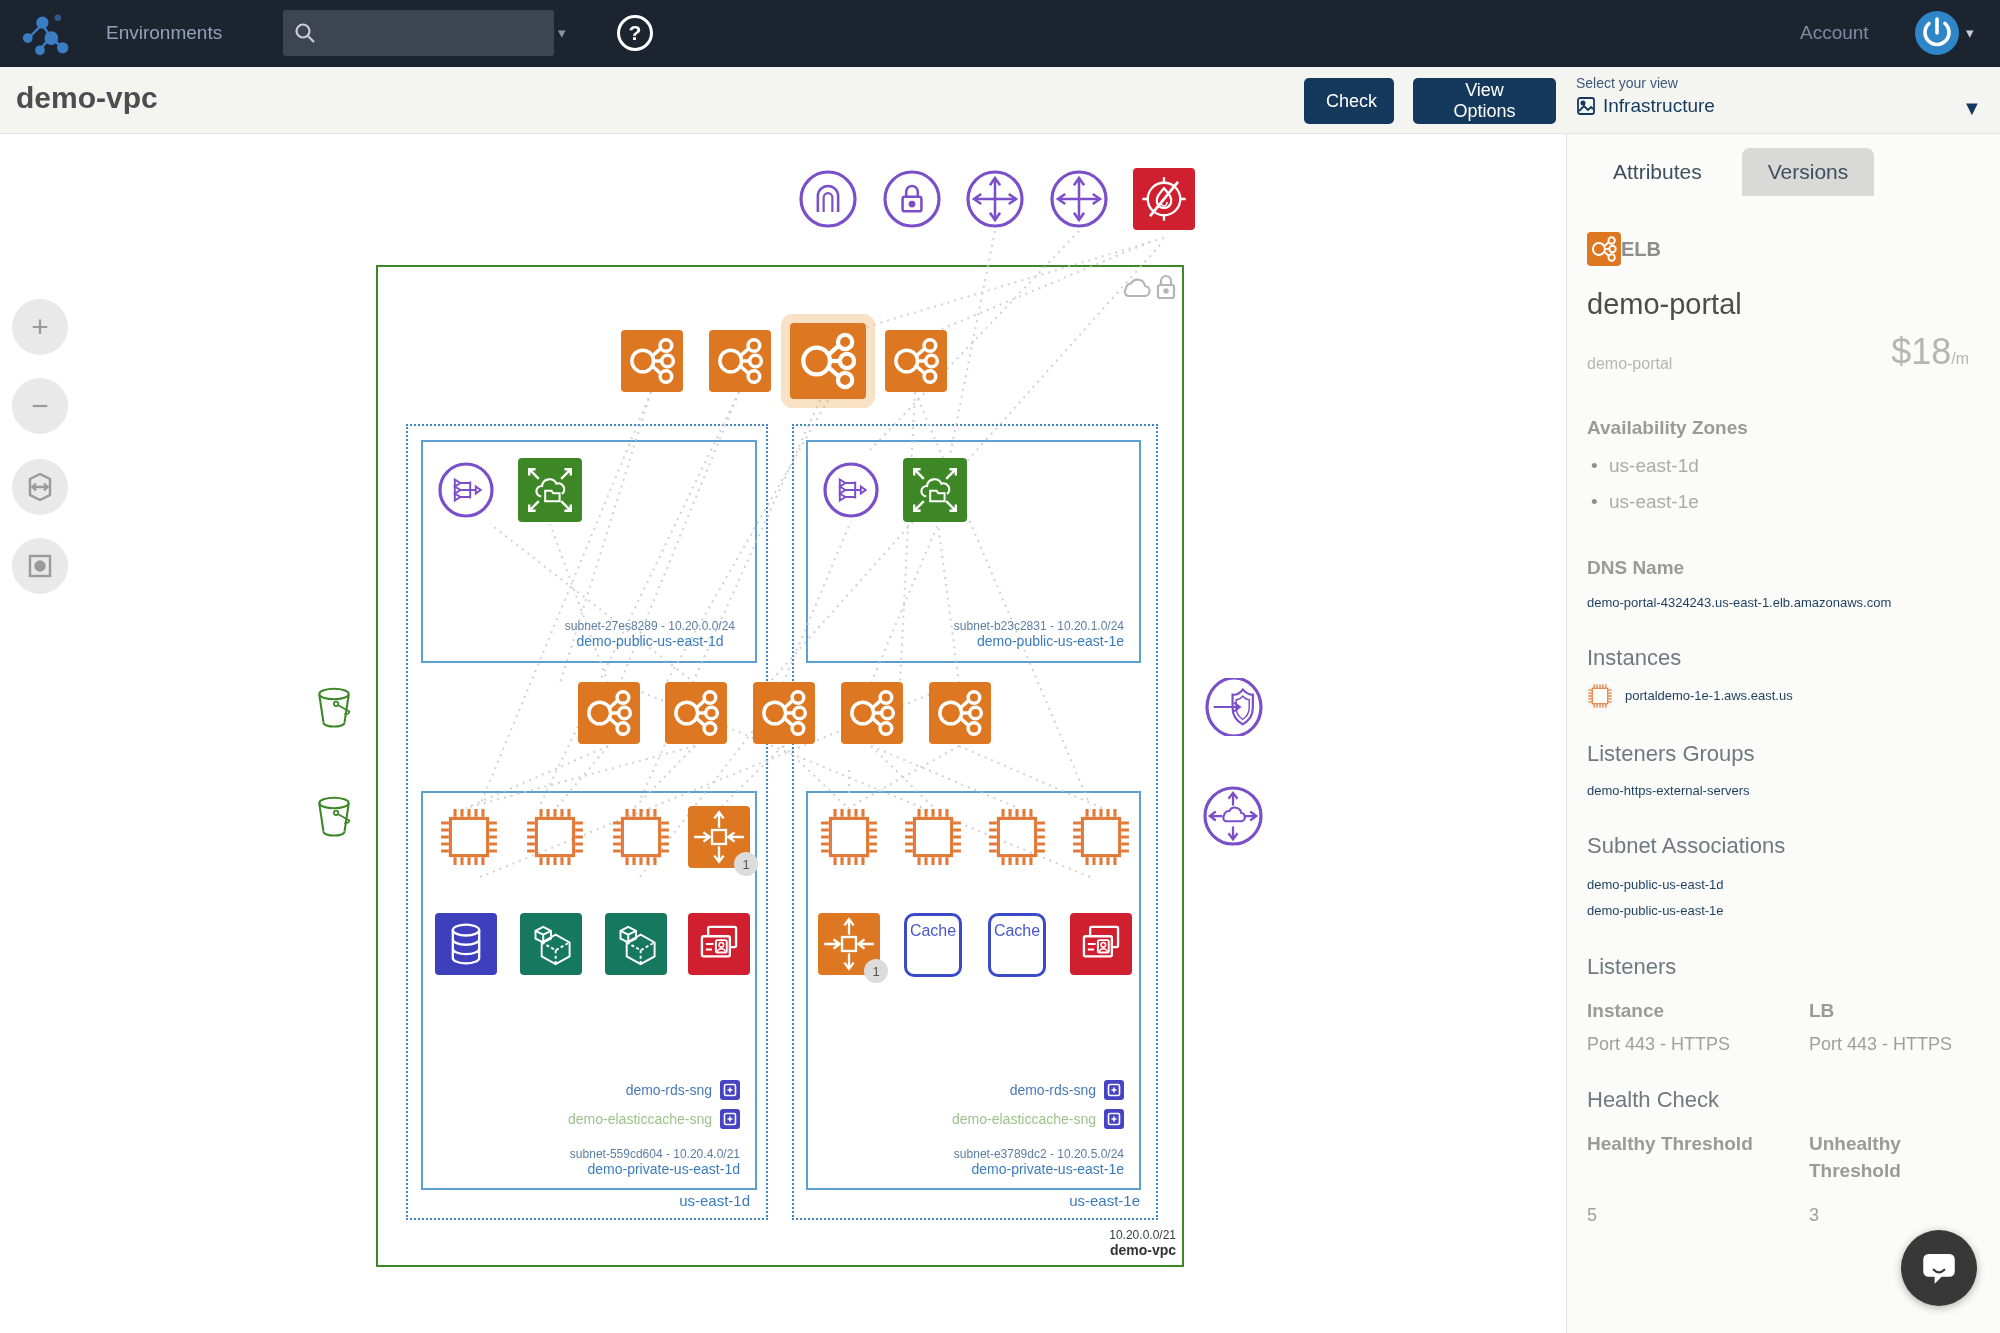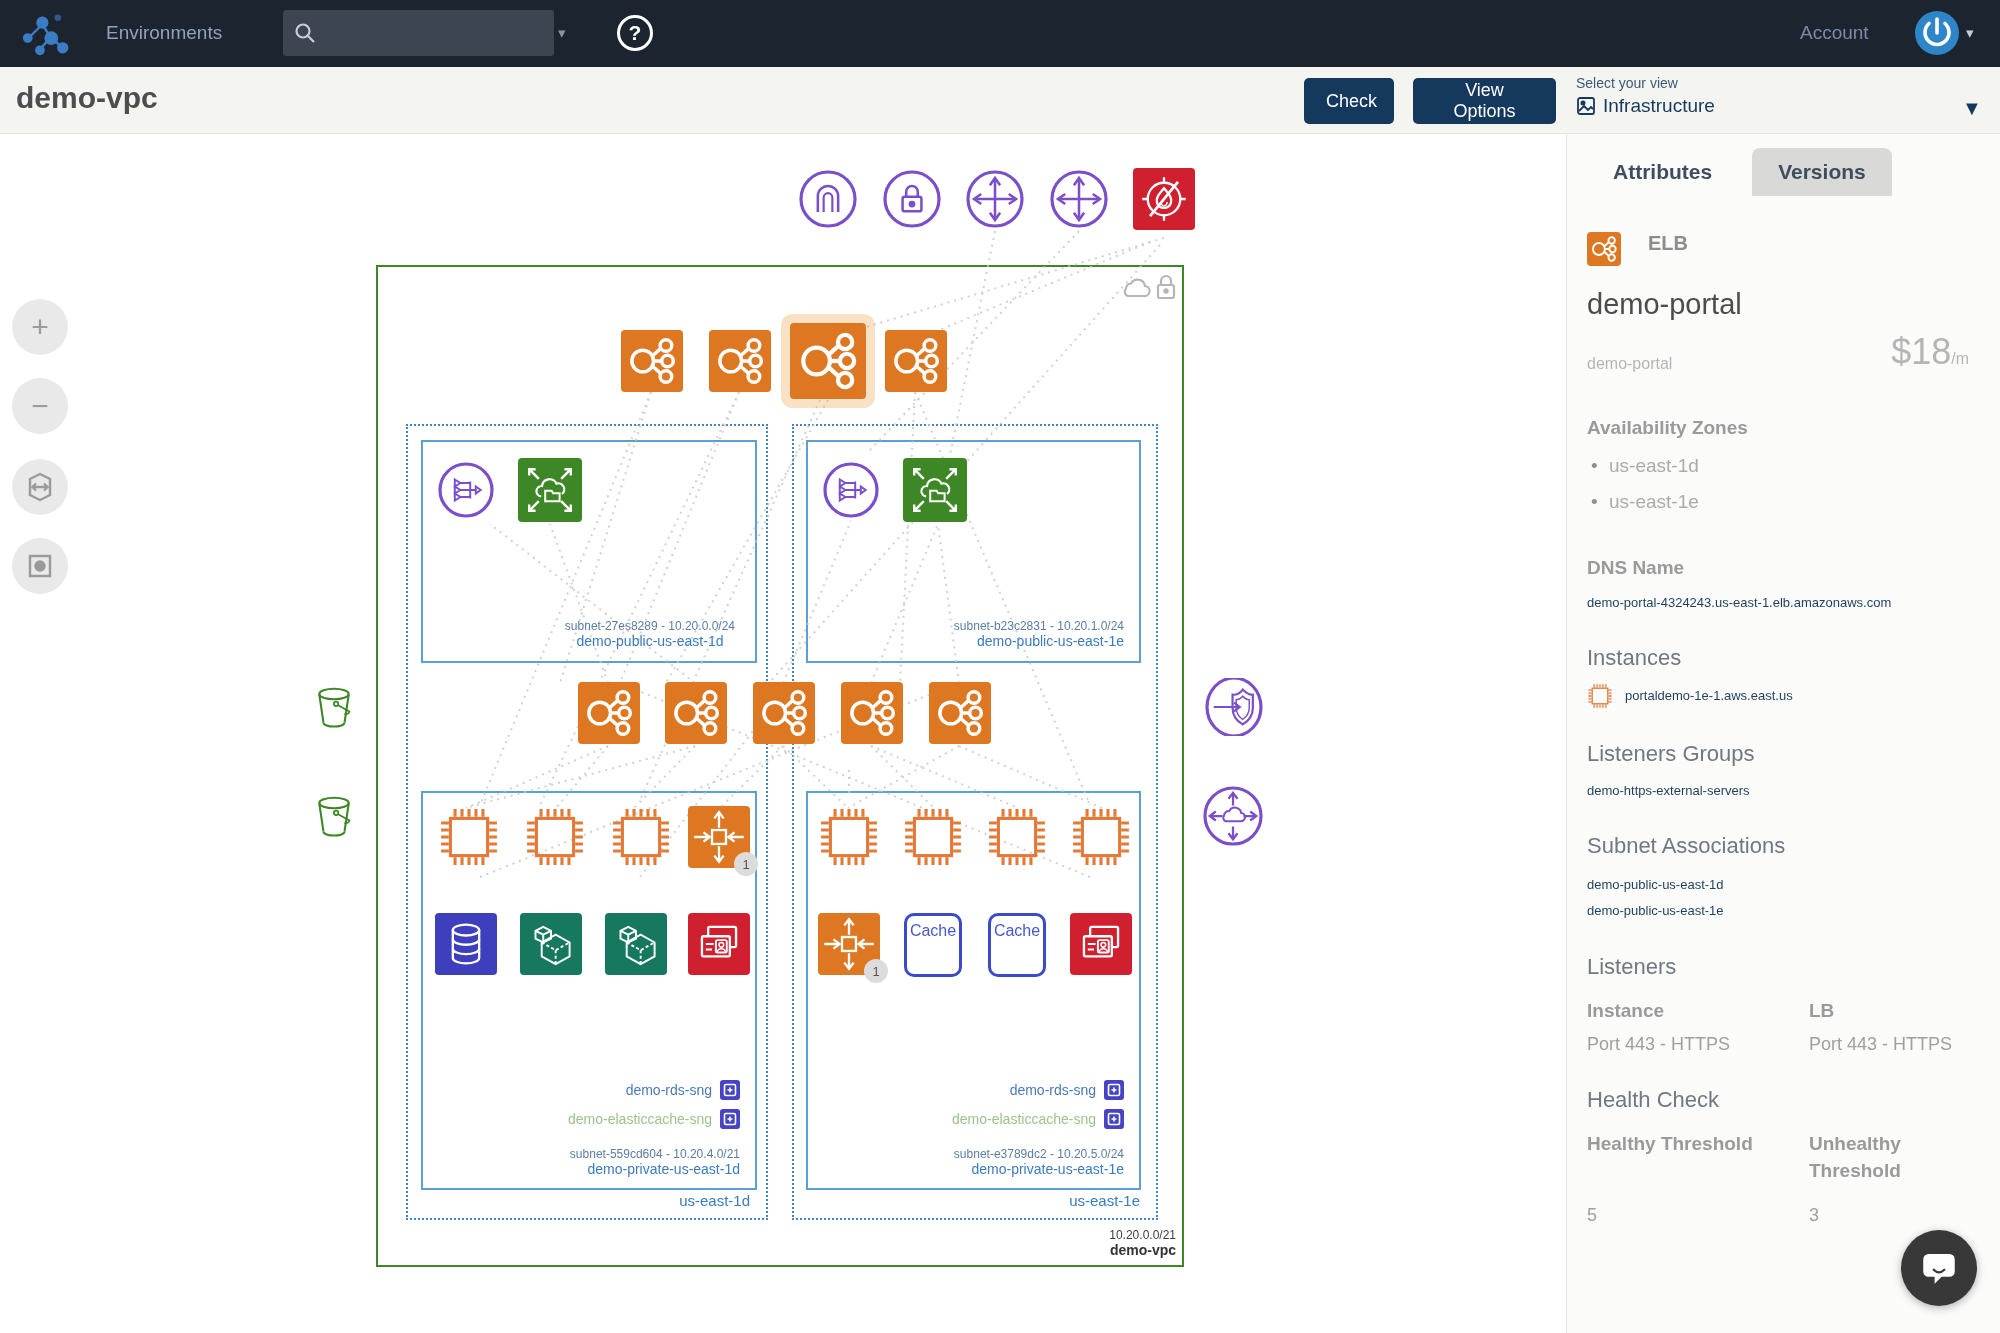--- a/index.html
+++ b/index.html
@@ -56,26 +56,26 @@
   .t-az { font-size:15px; color:#3b7bbf; }
   .t-cidr { font-size:12px; color:#3c4043; }
   .t-vpc { font-size:14px; color:#333; font-weight:bold; }
   .sng-row { display:flex; align-items:center; justify-content:flex-end; gap:8px; }
   .t-rds { font-size:14px; color:#4a7ab5; }
   .t-cache { font-size:14px; color:#9cc38a; }
   .mini-sq { width:20px; height:20px; background:#4743c5; border-radius:3px; display:flex; align-items:center; justify-content:center; }
 
   
   .sidebar { position:absolute; left:1566px; top:134px; width:434px; height:1199px; background:#fbfbfa; border-left:1px solid #e3e3e1; z-index:18; overflow:hidden; }
-  .tabs { position:absolute; left:20px; top:14px; display:flex;font-weight:bold; }
+  .tabs { position:absolute; left:20px; top:14px; display:flex; }
   .tab { padding:12px 26px; font-size:21px; color:#3f4e5e; border-radius:8px 8px 0 0; cursor:pointer; }
   .tab.active { background:#fbfbfa; }
   .tab.inactive { background:#d9d9d7; margin-left:14px; }
   .panel { position:absolute; left:20px; top:64px; width:398px; }
-  .res-row { display:flex; align-items:flex-start; gap:27px; margin-top:34px; }
+  .res-row { display:flex; align-items:center; gap:0; margin-top:34px; }
   .res-type { font-size:20px; font-weight:bold; color:#8d8d8d; }
   .res-title { margin-top:22px; font-size:29px; color:#4c4c4c; }
   .sub-row { display:flex; justify-content:space-between; align-items:flex-end; margin-top:10px; padding-right:16px; }
   .res-sub { font-size:16px; color:#b5b5b5; }
   .price { color:#b5b5b5; font-size:36px; }
   .price .unit { font-size:16px; }
   h4.sec { margin-top:44px; font-size:19px; font-weight:bold; color:#9a9a9a; }
   h3.sec { margin-top:32px; font-size:22px; font-weight:normal; color:#707880; }
   .az-list { list-style:none; margin-top:16px; }
   .az-list li { font-size:19px; color:#ababab; margin-top:14px; padding-left:22px; position:relative; }

